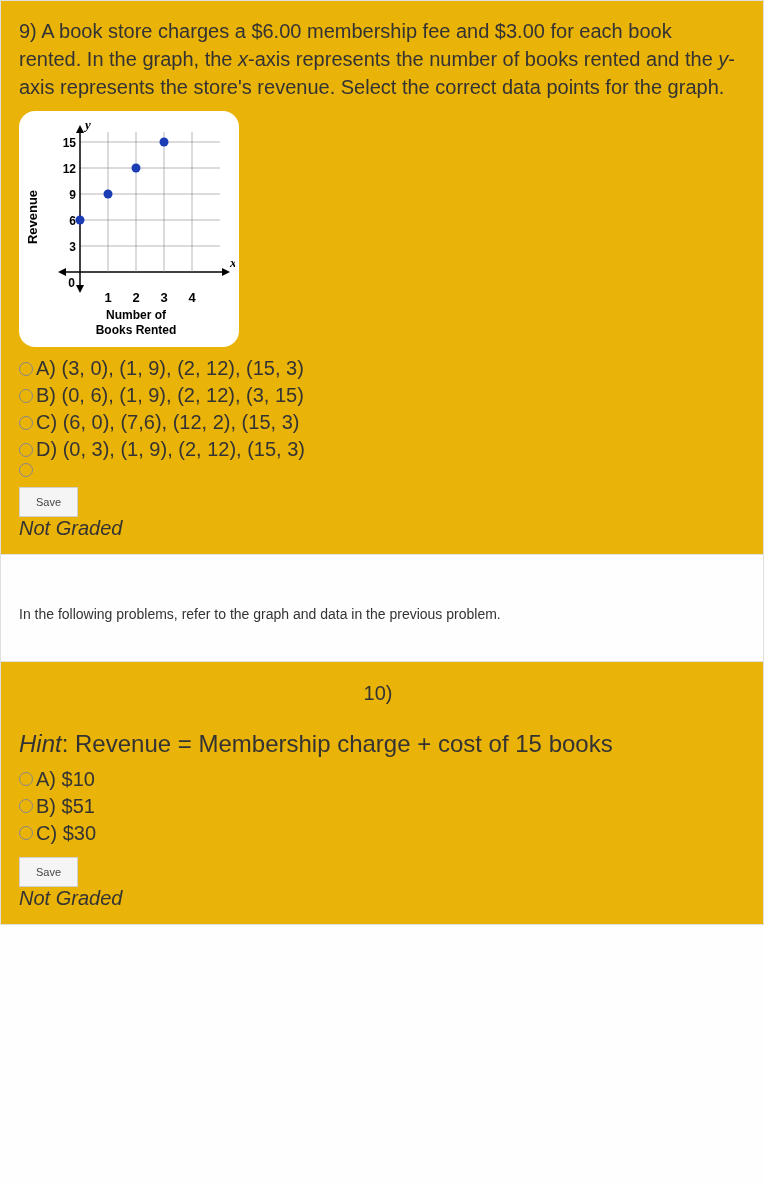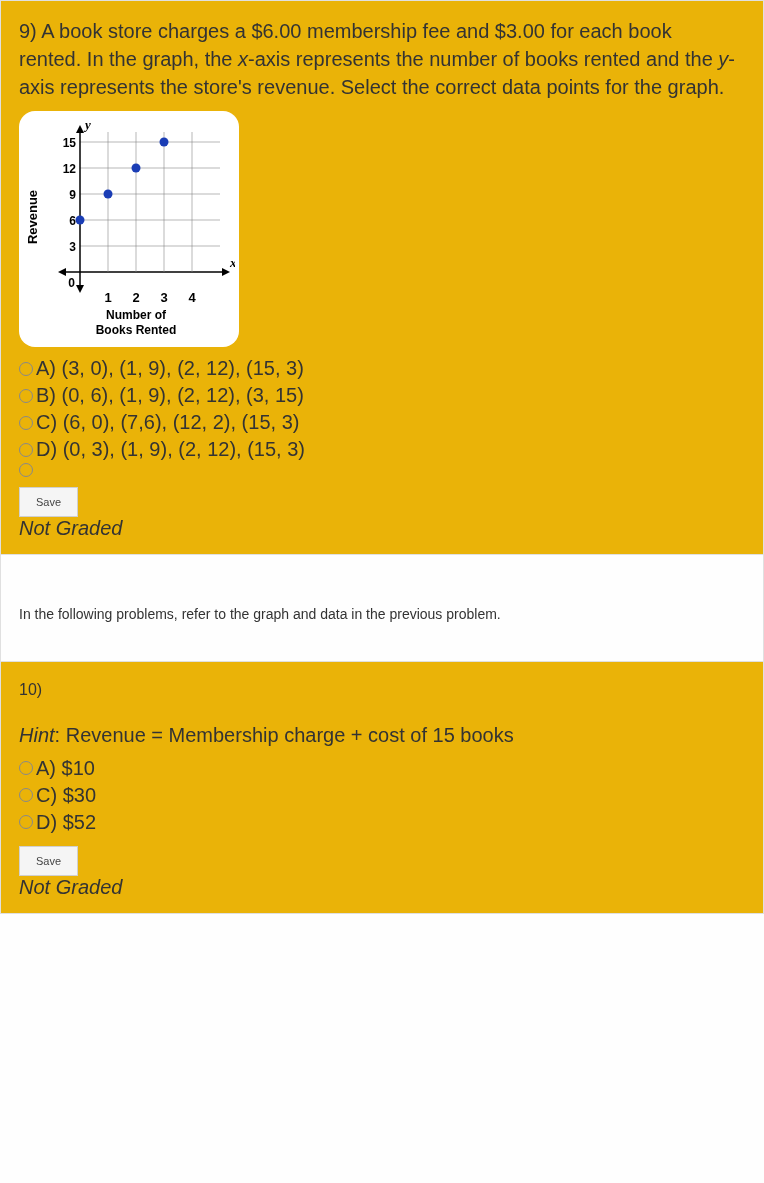--- a/index.html
+++ b/index.html
@@ -67,27 +67,28 @@
   }
   .inter-text {
     padding: 50px 18px 36px 18px;
     font-size: 14px;
     color: #333;
     line-height: 1.4;
     border: 1px solid #e0e0e0;
     border-top: none;
   }
   .q10-prompt {
-    font-size: 16px;
+    font-size: 20px;
     color: #333;
     line-height: 1.5;
     margin-bottom: 22px;
+    text-align: center;
   }
   .hint {
-    font-size: 20px;
+    font-size: 24px;
     color: #333;
     margin-bottom: 0;
   }
   .hint .hint-label { font-style: italic; }
 </style>
 </head>
 <body>
 
 <div class="question-block">
   <div class="question-text">
@@ -188,23 +189,23 @@
     <span class="hint-label">Hint</span><span>:  Revenue = Membership charge + cost of 15 books</span>
   </div>
 
   <div class="options">
     <div class="option-row">
       <span class="radio"></span>
       <span>A) $10</span>
     </div>
     <div class="option-row">
       <span class="radio"></span>
+      <span>B) $51</span>
+    </div>
+    <div class="option-row">
+      <span class="radio"></span>
       <span>C) $30</span>
-    </div>
-    <div class="option-row">
-      <span class="radio"></span>
-      <span>D) $52</span>
     </div>
   </div>
 
   <button class="save-btn">Save</button>
   <div class="not-graded">Not Graded</div>
 </div>
 
 </body></html>

